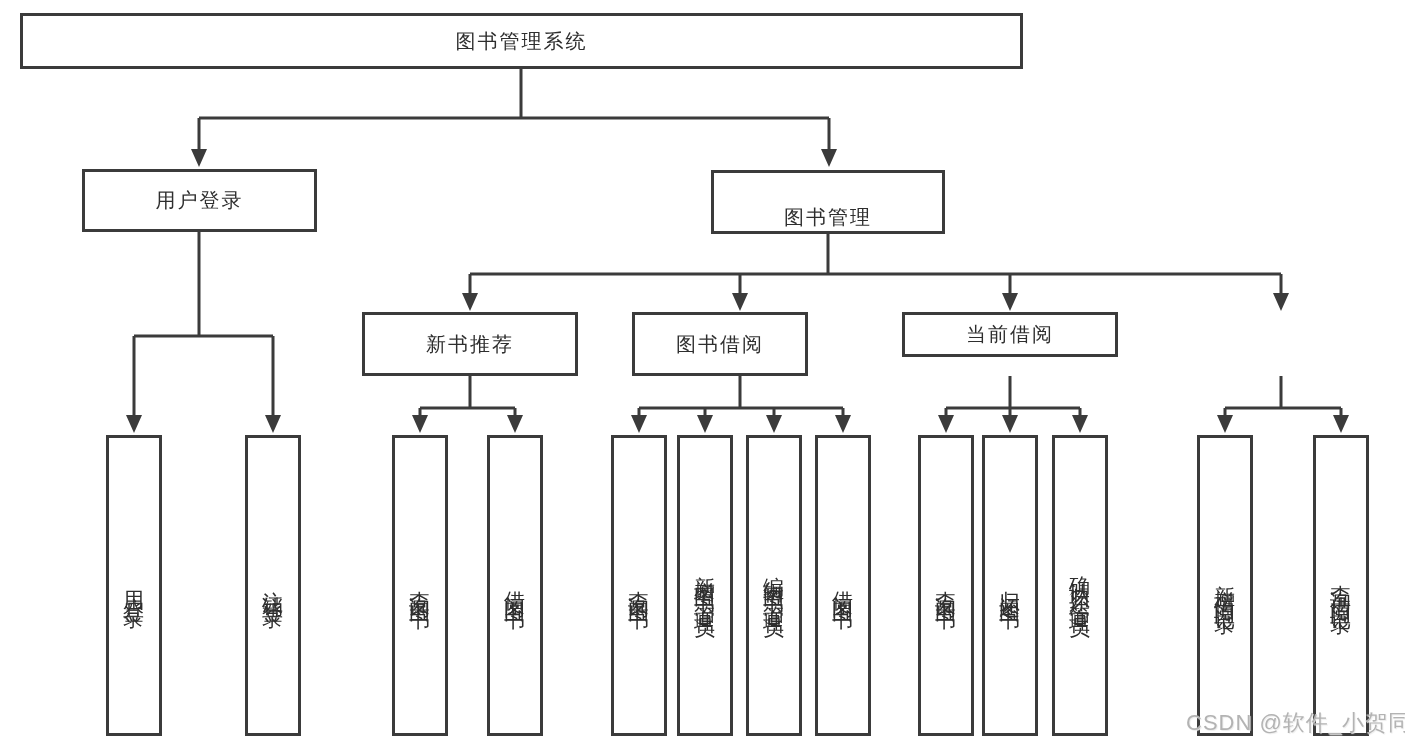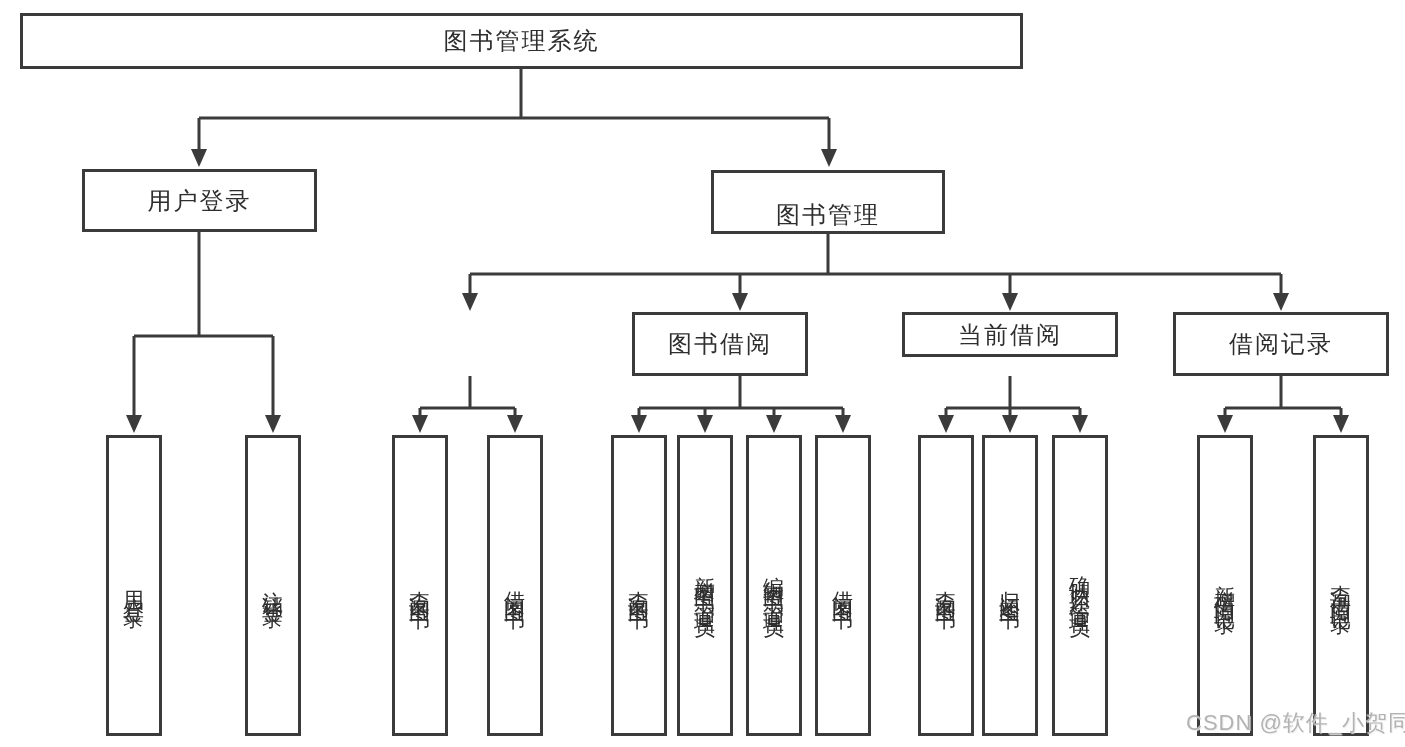--- a/index.html
+++ b/index.html
@@ -26,21 +26,21 @@
     position: absolute;
     box-sizing: border-box;
     border: 3px solid #3b3b3b;
     background: #ffffff;
     display: flex;
     align-items: center;
     justify-content: center;
     color: #2e2e2e;
   }
   .hbox .lbl {
-    font-size: 24px;
+    font-size: 20px;
     letter-spacing: 2px;
     white-space: nowrap;
   }
   .vbox .lbl {
     writing-mode: vertical-rl;
     font-size: 21px;
     letter-spacing: 6px;
     line-height: 1;
   }
   .watermark {
@@ -83,28 +83,28 @@
     <span class="lbl">图书管理系统</span>
   </div>
 
   <div class="node hbox" style="left:82px; top:169px; width:235px; height:63px;">
     <span class="lbl">用户登录</span>
   </div>
   <div class="node hbox" style="left:711px; top:170px; width:234px; height:64px;align-items:flex-end;">
     <span class="lbl">图书管理</span>
   </div>
 
+  <div class="node hbox" style="left:362px; top:312px; width:216px; height:64px;">
+    <span class="lbl">新书推荐</span>
+  </div>
   <div class="node hbox" style="left:632px; top:312px; width:176px; height:64px;">
     <span class="lbl">图书借阅</span>
   </div>
   <div class="node hbox" style="left:902px; top:312px; width:216px; height:45px;">
     <span class="lbl">当前借阅</span>
-  </div>
-  <div class="node hbox" style="left:1173px; top:312px; width:216px; height:64px;">
-    <span class="lbl">借阅记录</span>
   </div>
 
   <div class="node vbox" style="left:106px; top:435px; width:56px; height:301px;">
     <span class="lbl">用户登录</span>
   </div>
   <div class="node vbox" style="left:245px; top:435px; width:56px; height:301px;">
     <span class="lbl">注销登录</span>
   </div>
 
   <div class="node vbox" style="left:392px; top:435px; width:56px; height:301px;">

